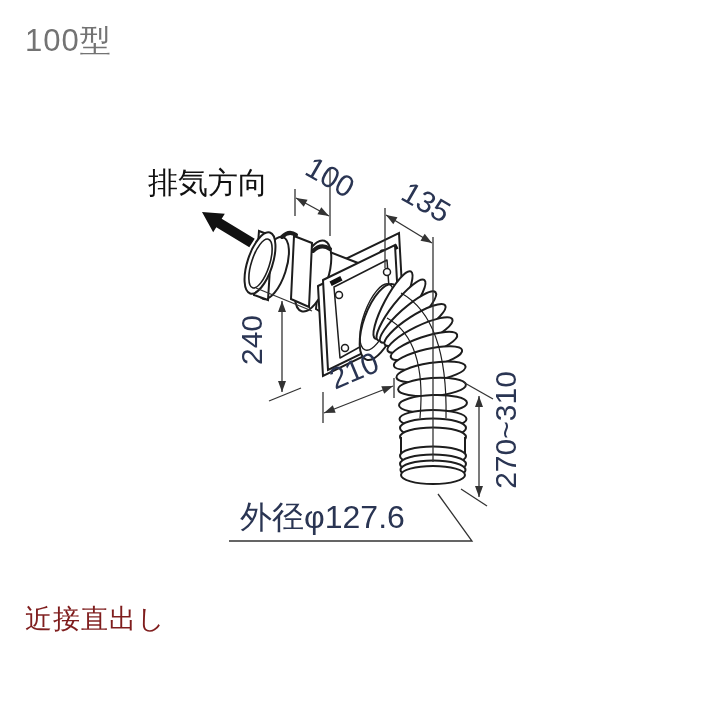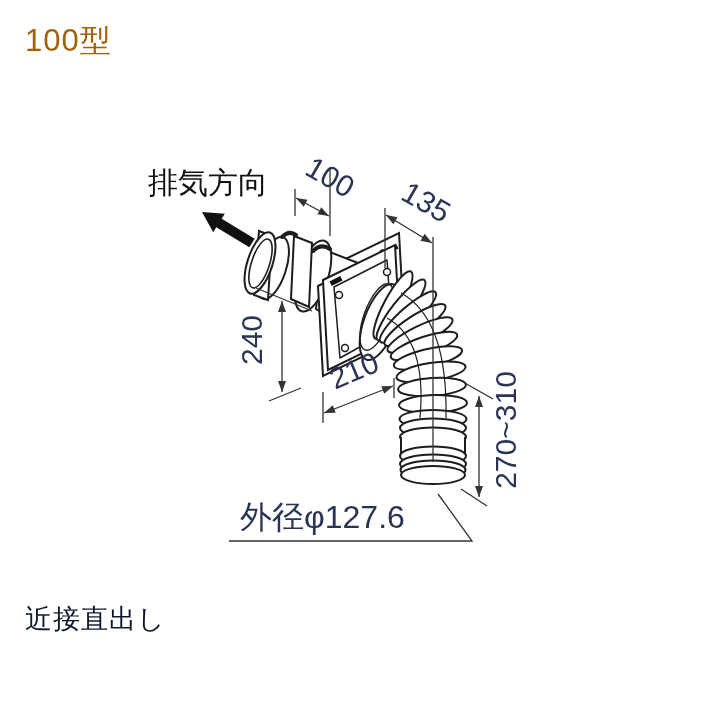--- a/index.html
+++ b/index.html
@@ -1,19 +1,19 @@
 <!DOCTYPE html>
 <html><head>
 <meta charset="utf-8">
 <style>
   html,body{margin:0;padding:0;background:#ffffff;}
   .stage{position:relative;width:720px;height:720px;background:#fff;overflow:hidden;
          font-family:"Liberation Sans",sans-serif;}
-  .corner-label{position:absolute;left:25px;top:20px;font-size:31px;color:#a16207;letter-spacing:1px;}
-  .caption-label{position:absolute;left:25px;top:601px;font-size:27px;color:#0f172a;letter-spacing:1px;}
+  .corner-label{position:absolute;left:25px;top:20px;font-size:31px;color:#737373;letter-spacing:1px;}
+  .caption-label{position:absolute;left:25px;top:601px;font-size:27px;color:#7f1d1d;letter-spacing:1px;}
   svg{position:absolute;left:0;top:0;}
   svg text{font-family:"Liberation Sans",sans-serif;}
   .dimtxt{fill:#2a3553;}
   .lbltxt{fill:#111111;}
 </style>
 </head>
 <body>
 
 <div class="stage">
 

